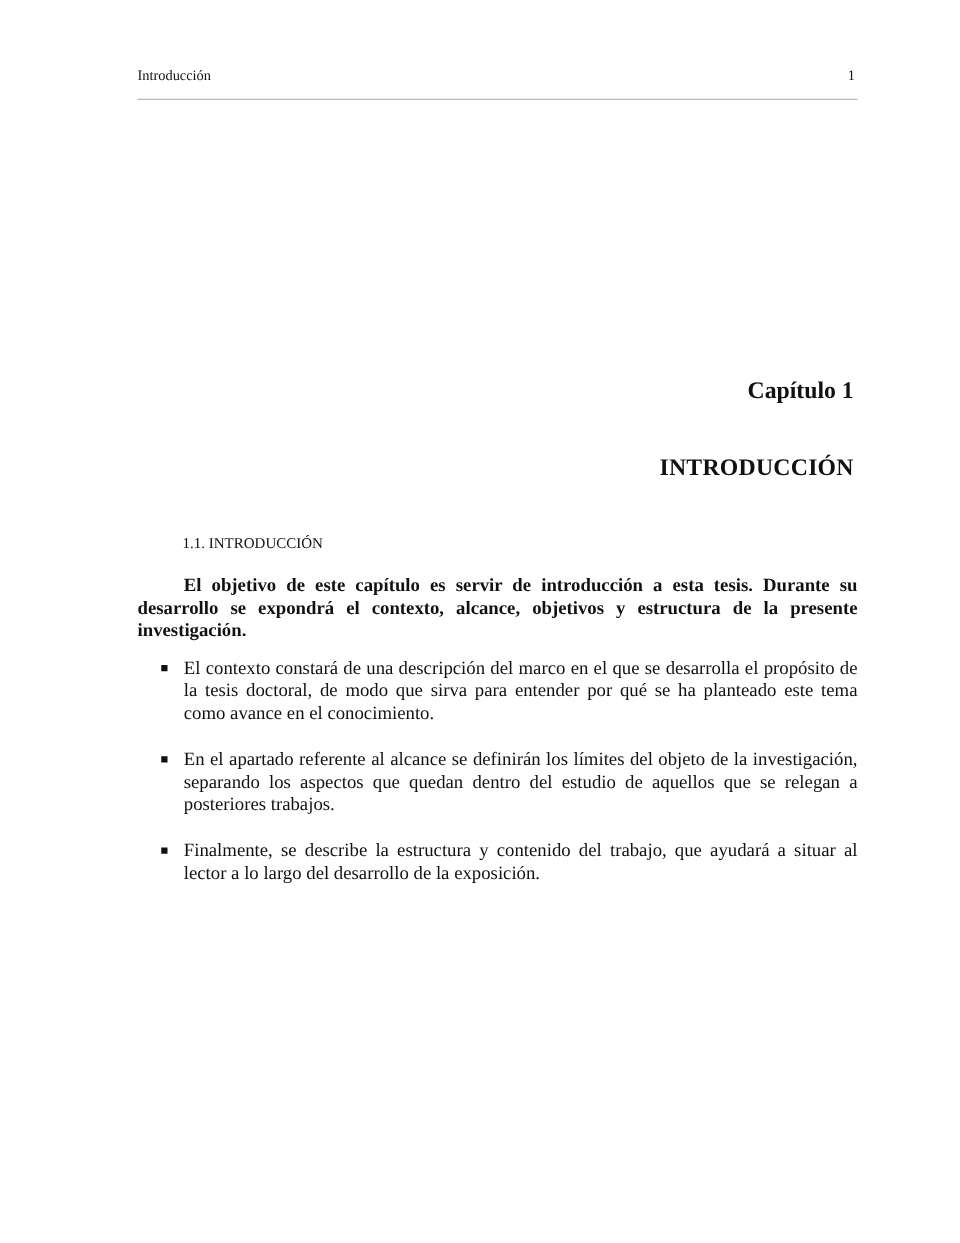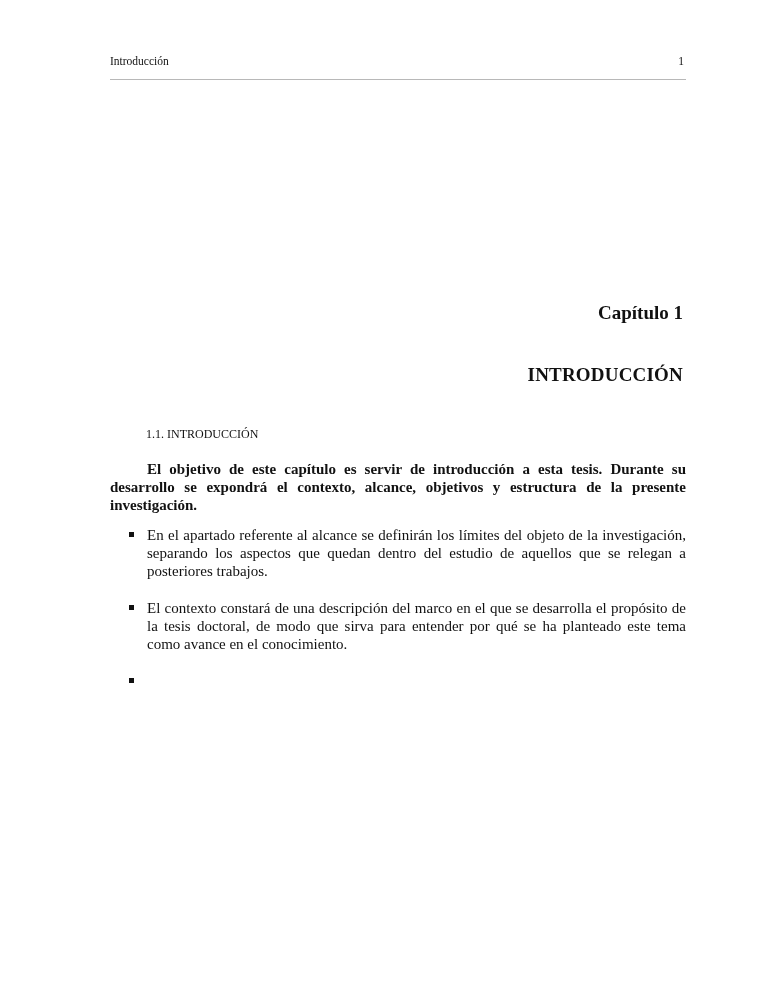--- a/index.html
+++ b/index.html
@@ -117,22 +117,23 @@
 <div class="chapter-num">Capítulo 1</div>
 <div class="chapter-title">INTRODUCCIÓN</div>
 
 <div class="section-heading">1.1. INTRODUCCIÓN</div>
 
 <p class="body-text intro-para" style="margin:0;">El objetivo de este capítulo es servir de introducción a esta tesis. Durante su desarrollo se expondrá el contexto, alcance, objetivos y estructura de la presente investigación.</p>
 
 <ul class="bullets">
   <li class="bullet-item">
     <span class="bullet-marker"></span>
+    <span>El contexto constará de una descripción del marco en el que se desarrolla el propósito de la tesis doctoral, de modo que sirva para entender por qué se ha planteado este tema como avance en el conocimiento.</span>
+  </li>
+  <li class="bullet-item">
+    <span class="bullet-marker"></span>
     <span>En el apartado referente al alcance se definirán los límites del objeto de la investigación, separando los aspectos que quedan dentro del estudio de aquellos que se relegan a posteriores trabajos.</span>
   </li>
   <li class="bullet-item">
     <span class="bullet-marker"></span>
-    <span>El contexto constará de una descripción del marco en el que se desarrolla el propósito de la tesis doctoral, de modo que sirva para entender por qué se ha planteado este tema como avance en el conocimiento.</span>
-  </li>
-  <li class="bullet-item">
-    <span class="bullet-marker"></span>
+    <span>Finalmente, se describe la estructura y contenido del trabajo, que ayudará a situar al lector a lo largo del desarrollo de la exposición.</span>
   </li>
 </ul>
 
 </body></html>

